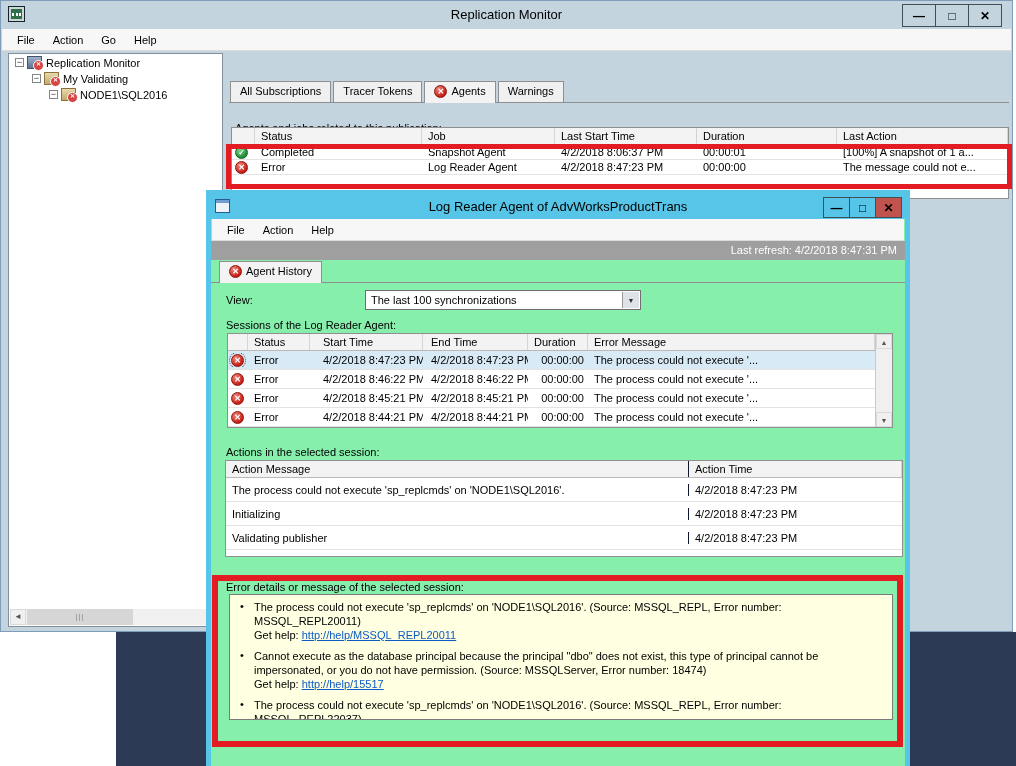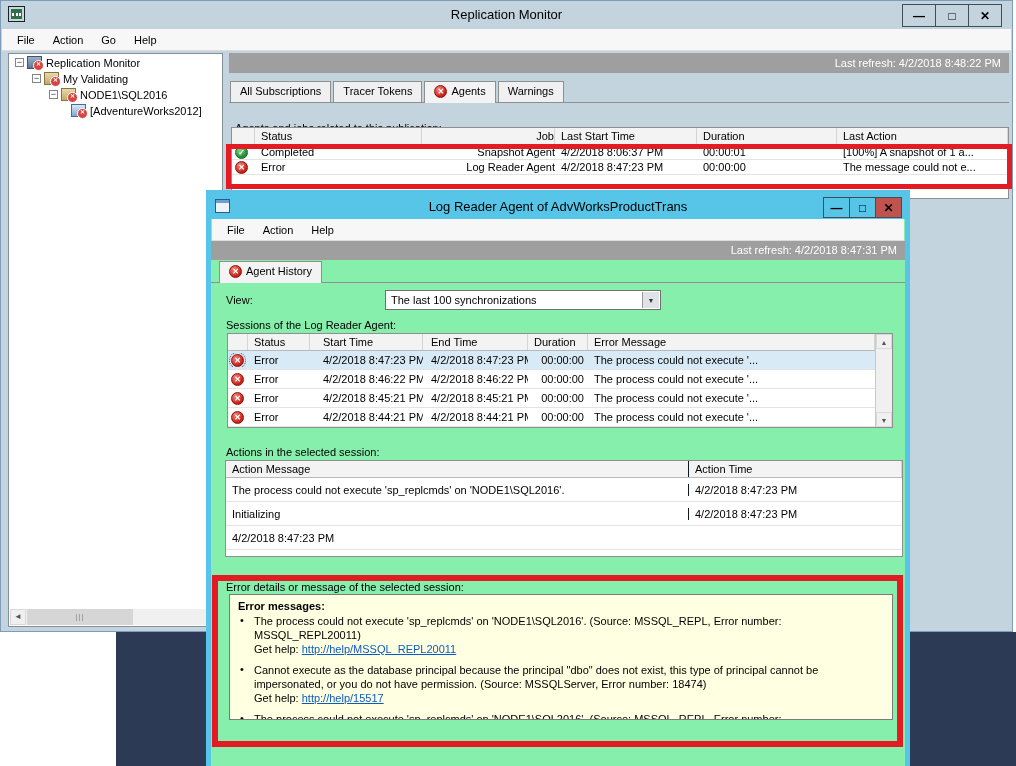--- a/index.html
+++ b/index.html
@@ -45,21 +45,21 @@
   
   .lv { background: #fff; border: 1px solid #8f8f8f; overflow: hidden; }
   .lv-header { display: flex; height: 17px; background: #f3f3f3; border-bottom: 1px solid #b9b9b9; }
   .lv-header > div { border-right: 1px solid #d4d4d4; padding: 2px 0 0 6px; white-space: nowrap; overflow: hidden; }
   .lv-row { display: flex; border-bottom: 1px solid #e3e3e3; align-items: center; }
   .lv-row > div { padding-left: 6px; white-space: nowrap; overflow: hidden; }
   .lv-row .cicon { padding-left: 3px; }
   .t1 .lv-row { height: 15px; }
   .t1 .c0 { width: 23px; flex: none; }
   .t1 .c1 { width: 167px; flex: none; }
-  .t1 .c2 { width: 133px; flex: none; text-align: right; }
+  .t1 .c2 { width: 133px; flex: none; }
   .t1 .c3 { width: 142px; flex: none; }
   .t1 .c4 { width: 140px; flex: none; }
   .t1 .c5 { flex: 1; }
   .t2 .lv-row { height: 19px; }
   .t2 .c0 { width: 20px; flex: none; }
   .t2 .c1 { width: 62px; flex: none; }
   .t2 .c2 { width: 113px; flex: none; padding-left: 13px; }
   .t2 .c3 { width: 105px; flex: none; padding-left: 8px; }
   .t2 .c4 { width: 60px; flex: none; text-align: right; padding-right: 4px; }
   .t2 .c5 { flex: 1; }
@@ -77,21 +77,21 @@
   
   #dialog { left: 206px; top: 190px; width: 704px; height: 689px; background: #86efac; border: 5px solid #56c5e7; z-index: 10; }
   #dialog .titlebar { height: 24px; background: #56c5e7; }
   #dialog .titlebar .title { top: 4px; }
   .dlg-icon { position: absolute; left: 4px; top: 4px; width: 15px; height: 14px; background: #eef3fa; border: 1px solid #2b5b8e; box-shadow: inset 0 3px 0 #6f9fd0; }
   #dialog .winbtns { top: 2px; right: 3px; }
   #dialog .winbtn { width: 27px; height: 21px; }
   #dialog .winbtn.close { background: #c0534e; }
   #dialog .menubar { top: 24px; }
   #dialog .refresh-bar { top: 46px; height: 19px; padding-top: 3px; text-align: right; }
-  .combo { border: 1px solid #707070; background: #fff; height: 20px; position: relative; padding: 3px 20px 0 5px; white-space: nowrap; overflow: hidden; margin-left: 20px; }
+  .combo { border: 1px solid #707070; background: #fff; height: 20px; position: relative; padding: 3px 20px 0 5px; white-space: nowrap; overflow: hidden; }
   .combo .drop { position: absolute; right: 1px; top: 1px; bottom: 1px; width: 17px; background: #dfe3e7; border-left: 1px solid #9a9a9a; color: #333; font-size: 7px; text-align: center; line-height: 17px; }
   #error-box { left: 18px; top: 399px; width: 664px; height: 126px; background: #ffffe1; border: 1px solid #7b7b7b; padding: 5px 8px; overflow: hidden; }
   #error-box .eb-heading { font-weight: bold; margin-bottom: 2px; }
   .eb-item { display: flex; margin-bottom: 7px; }
   .eb-bullet { width: 16px; flex: none; padding-left: 2px; }
   .eb-body { flex: 1; line-height: 14px; }
   .eb-body a { color: #0c5bc5; text-align: center; }
   #red-box-2 { left: 1px; top: 380px; width: 691px; height: 172px; border-width: 6px; z-index: 6; }
   .grip { left: 678px; top: 538px; width: 12px; height: 12px; background: repeating-linear-gradient(135deg, transparent 0 3px, #9a9a9a 3px 4px); clip-path: polygon(100% 0, 100% 100%, 0 100%); }
   .lbl { white-space: nowrap; }
@@ -134,32 +134,27 @@
       <div class="tree-row" style="padding-left:23px">
         <span class="expander">−</span>
         <span class="tree-icon books"></span>
         <span>My Validating</span>
       </div>
       <div class="tree-row" style="padding-left:40px">
         <span class="expander">−</span>
         <span class="tree-icon books"></span>
         <span>NODE1\SQL2016</span>
       </div>
-      <div class="tree-row" style="padding-left:62px">
-        <span class="tree-icon pub"></span>
-        <span>[AdventureWorks2012]</span>
-      </div>
       <div class="hscroll">
         <div class="arrow" style="left:0"><span>◄</span></div>
         <div class="thumb"><span>|||</span></div>
       </div>
     </div>
 
     <div class="abs" id="main-content">
-      <div class="abs refresh-bar"><span>Last refresh: 4/2/2018 8:48:22 PM</span></div>
       <div class="abs tabstrip">
         <div class="tab">
             <span>All Subscriptions</span>
           </div>
         <div class="tab">
             <span>Tracer Tokens</span>
           </div>
         <div class="tab active">
           <span class="ico-err">✕</span>
           <span>Agents</span>
@@ -293,27 +288,27 @@
       </div>
       <div class="lv-row">
         <div class="c0">The process could not execute 'sp_replcmds' on 'NODE1\SQL2016'.</div>
         <div class="c1">4/2/2018 8:47:23 PM</div>
       </div>
       <div class="lv-row">
         <div class="c0">Initializing</div>
         <div class="c1">4/2/2018 8:47:23 PM</div>
       </div>
       <div class="lv-row">
+        <div class="c0">Validating publisher</div>
         <div class="c1">4/2/2018 8:47:23 PM</div>
       </div>
     </div>
 
     <div class="abs lbl" style="left:15px; top:386px">Error details or message of the selected session:</div>
     <div class="abs" id="error-box">
-      <div class="eb-heading">Error messages:</div>
       <div class="eb-item">
         <div class="eb-bullet">•</div>
         <div class="eb-body">
           <span>The process could not execute 'sp_replcmds' on 'NODE1\SQL2016'. (Source: MSSQL_REPL, Error number: MSSQL_REPL20011)</span><br>
           <span>Get help:</span>
           <a href="#">http://help/MSSQL_REPL20011</a>
         </div>
       </div>
       <div class="eb-item">
         <div class="eb-bullet">•</div>

